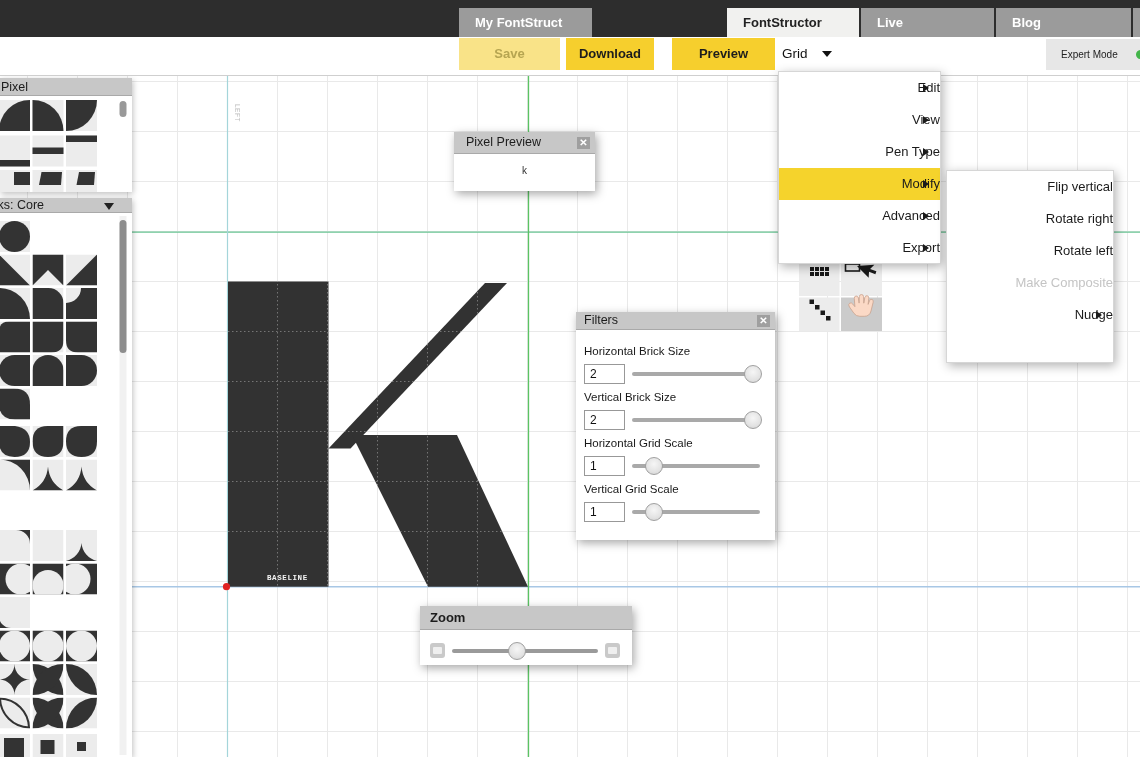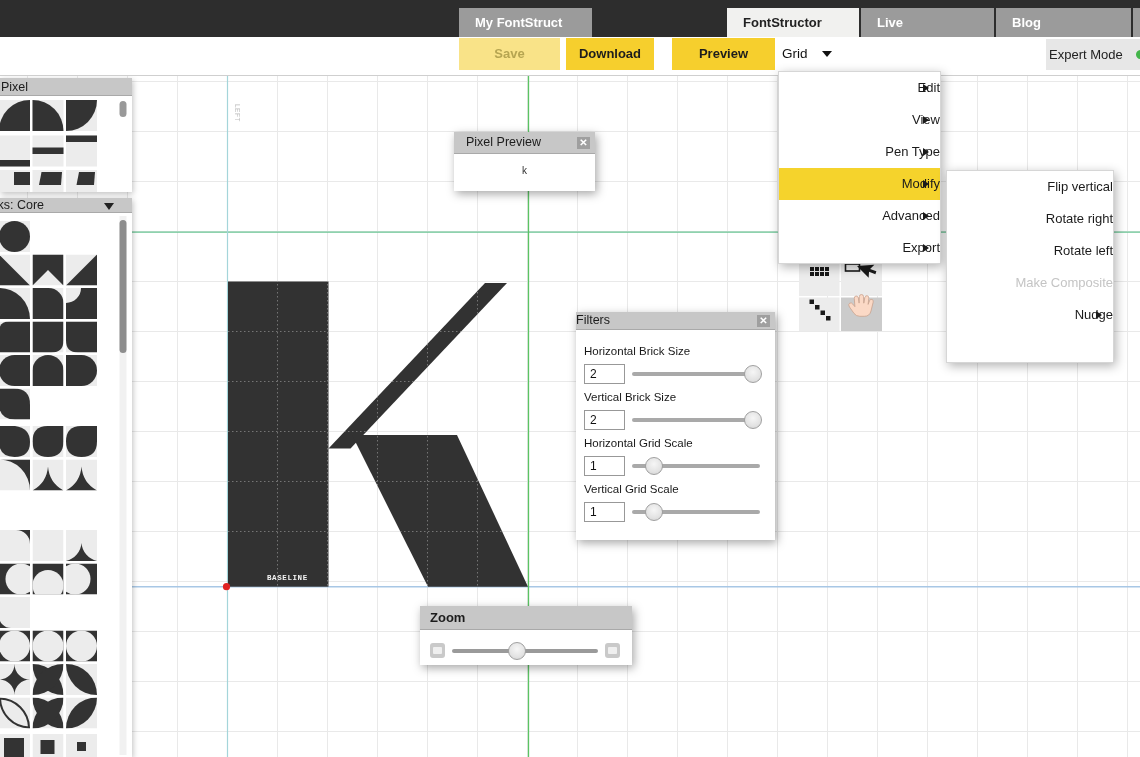--- a/index.html
+++ b/index.html
@@ -359,21 +359,21 @@
       </g>
     </svg>
   </div>
 
   <div class="pal" id="pixelpal" style="left:454px;top:132px;width:141px;height:59px;">
     <div class="phead" style="height:22px;font-size:12.5px;line-height:21px;padding-left:12px;">Pixel Preview</div>
     <div class="pclose" style="right:5px;top:5px;">✕</div>
     <div style="position:absolute;left:0;top:22px;width:141px;height:37px;text-align:center;font-size:10px;color:#333;line-height:34px;">k</div>
   </div>
   <div class="pal" id="filterpal" style="left:576px;top:312px;width:199px;height:228px;">
-    <div class="phead" style="height:18px;font-size:12.5px;line-height:17px;padding-left:0;">Filters</div>
+    <div class="phead" style="height:18px;font-size:12.5px;line-height:17px;padding-left:8px;">Filters</div>
     <div class="pclose" style="right:5px;top:3px;">✕</div>
     <div class="flabel" style="left:8px;top:33px;">Horizontal Brick Size</div>
     <div class="inp" style="left:8px;top:52px;">2</div>
     <div class="slider-track" style="left:56px;top:59.5px;width:128px;"></div>
     <div class="knob" style="left:168px;top:52.5px;"></div>
     <div class="flabel" style="left:8px;top:79px;">Vertical Brick Size</div>
     <div class="inp" style="left:8px;top:98px;">2</div>
     <div class="slider-track" style="left:56px;top:105.5px;width:128px;"></div>
     <div class="knob" style="left:168px;top:98.5px;"></div>
     <div class="flabel" style="left:8px;top:125px;">Horizontal Grid Scale</div>
@@ -401,21 +401,21 @@
     <div class="tab" style="left:861px;width:133px;">Live</div>
     <div class="tab" style="left:996px;width:135px;">Blog</div>
     <div class="tab" style="left:1133px;width:7px;padding-left:0;"></div>
   </div>
   <div class="abs" id="toolbar"></div>
   <div class="ybtn" style="left:459px;width:101px;background:#f9e388;color:#b6a551;">Save</div>
   <div class="ybtn" style="left:566px;width:88px;">Download</div>
   <div class="ybtn" style="left:672px;width:103px;">Preview</div>
   <div class="abs" style="left:782px;top:38px;height:32px;line-height:32px;font-size:13.5px;color:#111;">Grid</div>
   <div class="abs" style="left:822px;top:51px;width:0;height:0;border-top:6px solid #111;border-left:5px solid transparent;border-right:5px solid transparent;"></div>
-  <div class="abs" style="left:1046px;top:39px;width:94px;height:31px;background:#e7e7e7;font-size:13px;color:#222;line-height:31px;padding-left:3px;box-sizing:border-box;">Expert Mode</div>
+  <div class="abs" style="left:1046px;top:39px;width:94px;height:31px;background:#e7e7e7;font-size:10px;color:#222;line-height:31px;padding-left:15px;box-sizing:border-box;">Expert Mode</div>
   <div class="abs" style="left:1136px;top:50px;width:9px;height:9px;border-radius:50%;background:#43b54a;"></div>
 
   <div class="menu" id="mainmenu" style="left:778px;top:71px;width:163px;height:193px;">
     <div class="mi">Edit<span class="arr"></span></div>
     <div class="mi">View<span class="arr"></span></div>
     <div class="mi">Pen Type<span class="arr"></span></div>
     <div class="mi hl">Modify<span class="arr"></span></div>
     <div class="mi">Advanced<span class="arr"></span></div>
     <div class="mi">Export<span class="arr"></span></div>
   </div>

